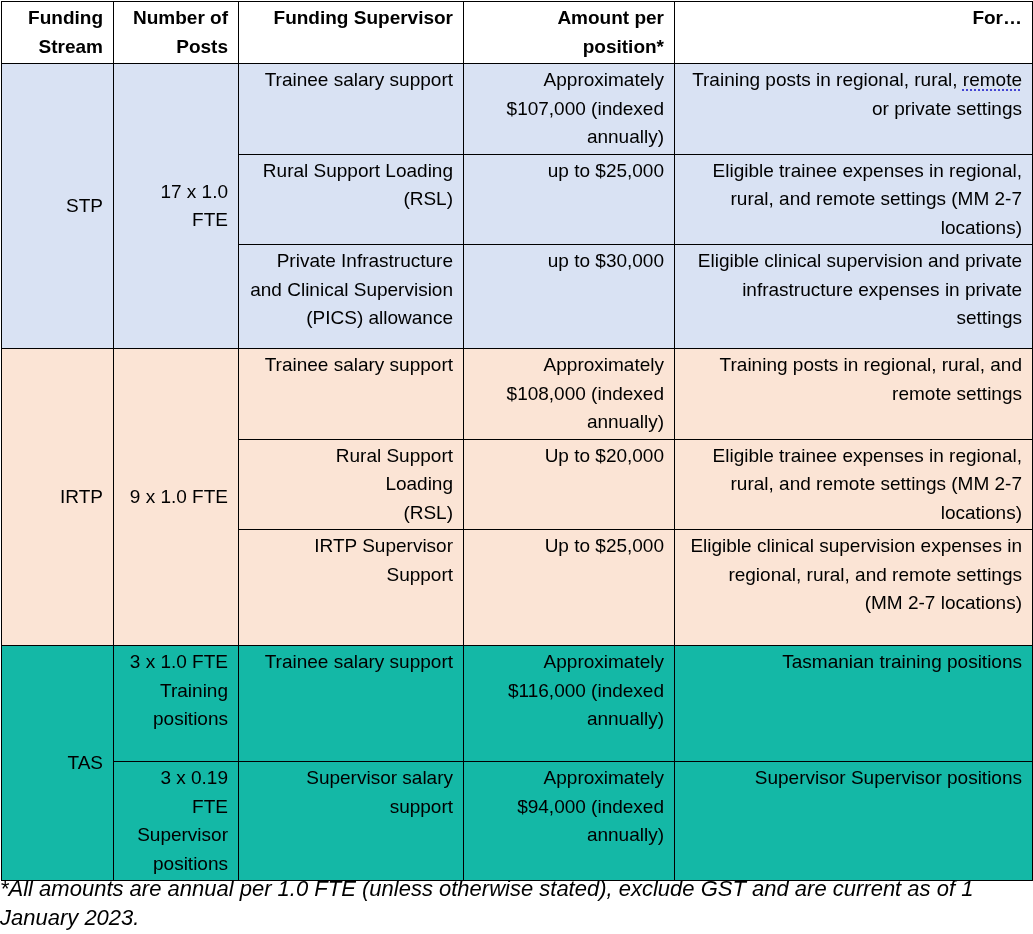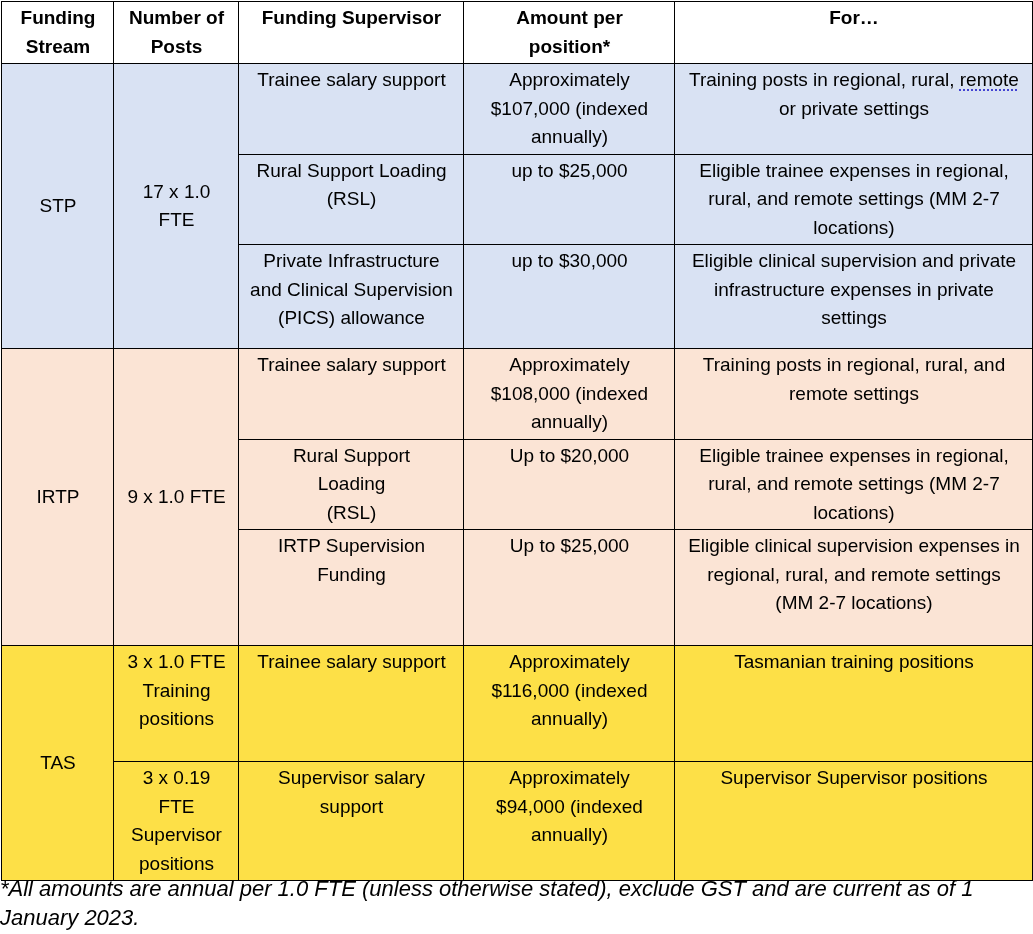--- a/index.html
+++ b/index.html
@@ -1,25 +1,25 @@
 <!DOCTYPE html>
 <html><head>
 <meta charset="utf-8">
 <style>
   html, body { margin: 0; padding: 0; background: #ffffff; }
   body { width: 1033px; height: 934px; overflow: hidden; position: relative;
          font-family: "Liberation Sans", "DejaVu Sans", sans-serif; color: #000; }
   table { position: absolute; left: 1px; top: 1px; border-collapse: collapse; table-layout: fixed; width: 1031px; }
-  td, th { border: 1.5px solid #000; vertical-align: top; text-align: center;
+  td, th { border: 1.5px solid #000; vertical-align: top; text-align: right;
            padding: 2px 10px 2px 11px; font-size: 19px; line-height: 28.5px; font-weight: normal; }
   th { font-weight: bold; background: #ffffff; }
   td.mid { vertical-align: middle; }
   .stp td { background: #d9e2f3; }
   .irtp td { background: #fbe4d5; }
-  .tas td { background: #fde047; }
+  .tas td { background: #14b8a6; }
   .squiggle { text-decoration: underline dotted #3b3bd0; text-underline-offset: 4px; }
   .footnote { position: absolute; left: 0; top: 874px; width: 1000px; font-style: italic;
               font-size: 22px; line-height: 29px; }
 </style>
 </head>
 <body>
 
 <table>
   <colgroup>
     <col style="width:112px">
@@ -61,21 +61,21 @@
     <td>Trainee salary support</td>
     <td>Approximately $108,000 (indexed annually)</td>
     <td>Training posts in regional, rural, and remote settings</td>
   </tr>
   <tr class="irtp" style="height:87px">
     <td>Rural Support<br>Loading<br>(RSL)</td>
     <td>Up to $20,000</td>
     <td>Eligible trainee expenses in regional, rural, and remote settings (MM 2-7 locations)</td>
   </tr>
   <tr class="irtp" style="height:116px">
-    <td>IRTP Supervision Funding</td>
+    <td>IRTP Supervisor Support</td>
     <td>Up to $25,000</td>
     <td>Eligible clinical supervision expenses in regional, rural, and remote settings (MM 2-7 locations)</td>
   </tr>
 
   <tr class="tas" style="height:116px">
     <td class="mid" rowspan="2">TAS</td>
     <td>3 x 1.0 FTE Training positions</td>
     <td>Trainee salary support</td>
     <td>Approximately $116,000 (indexed annually)</td>
     <td>Tasmanian training positions</td>

